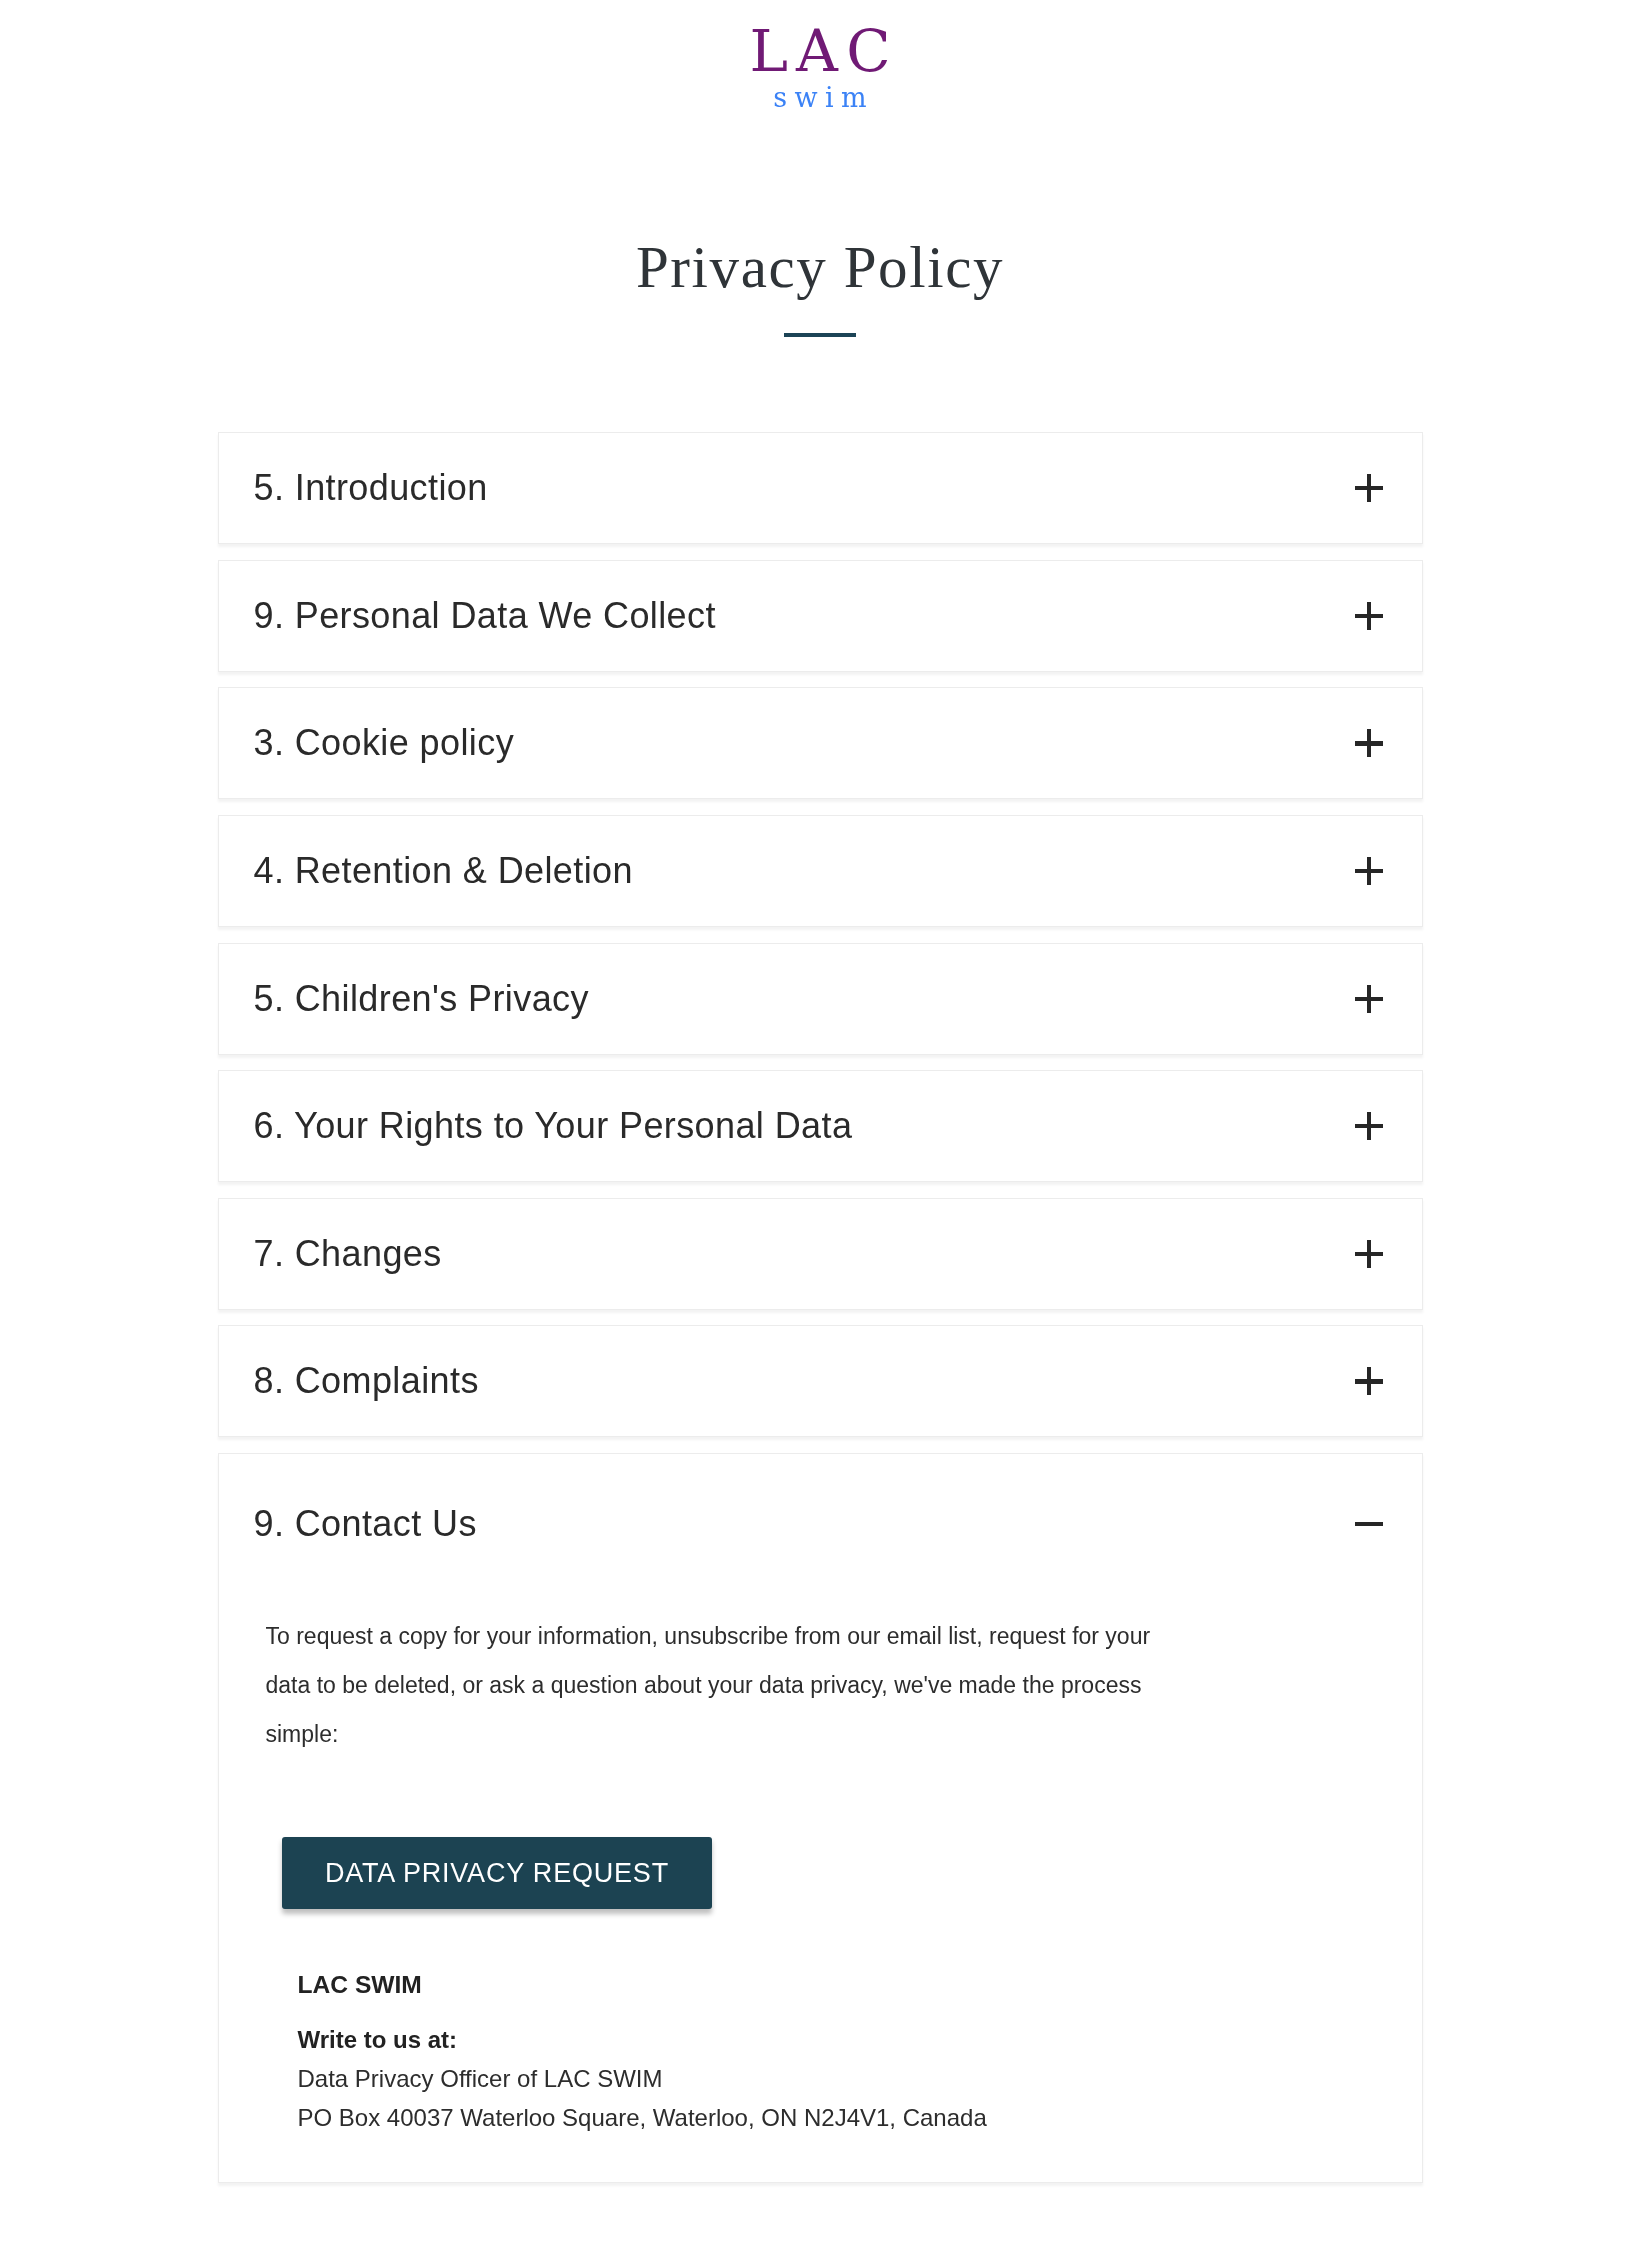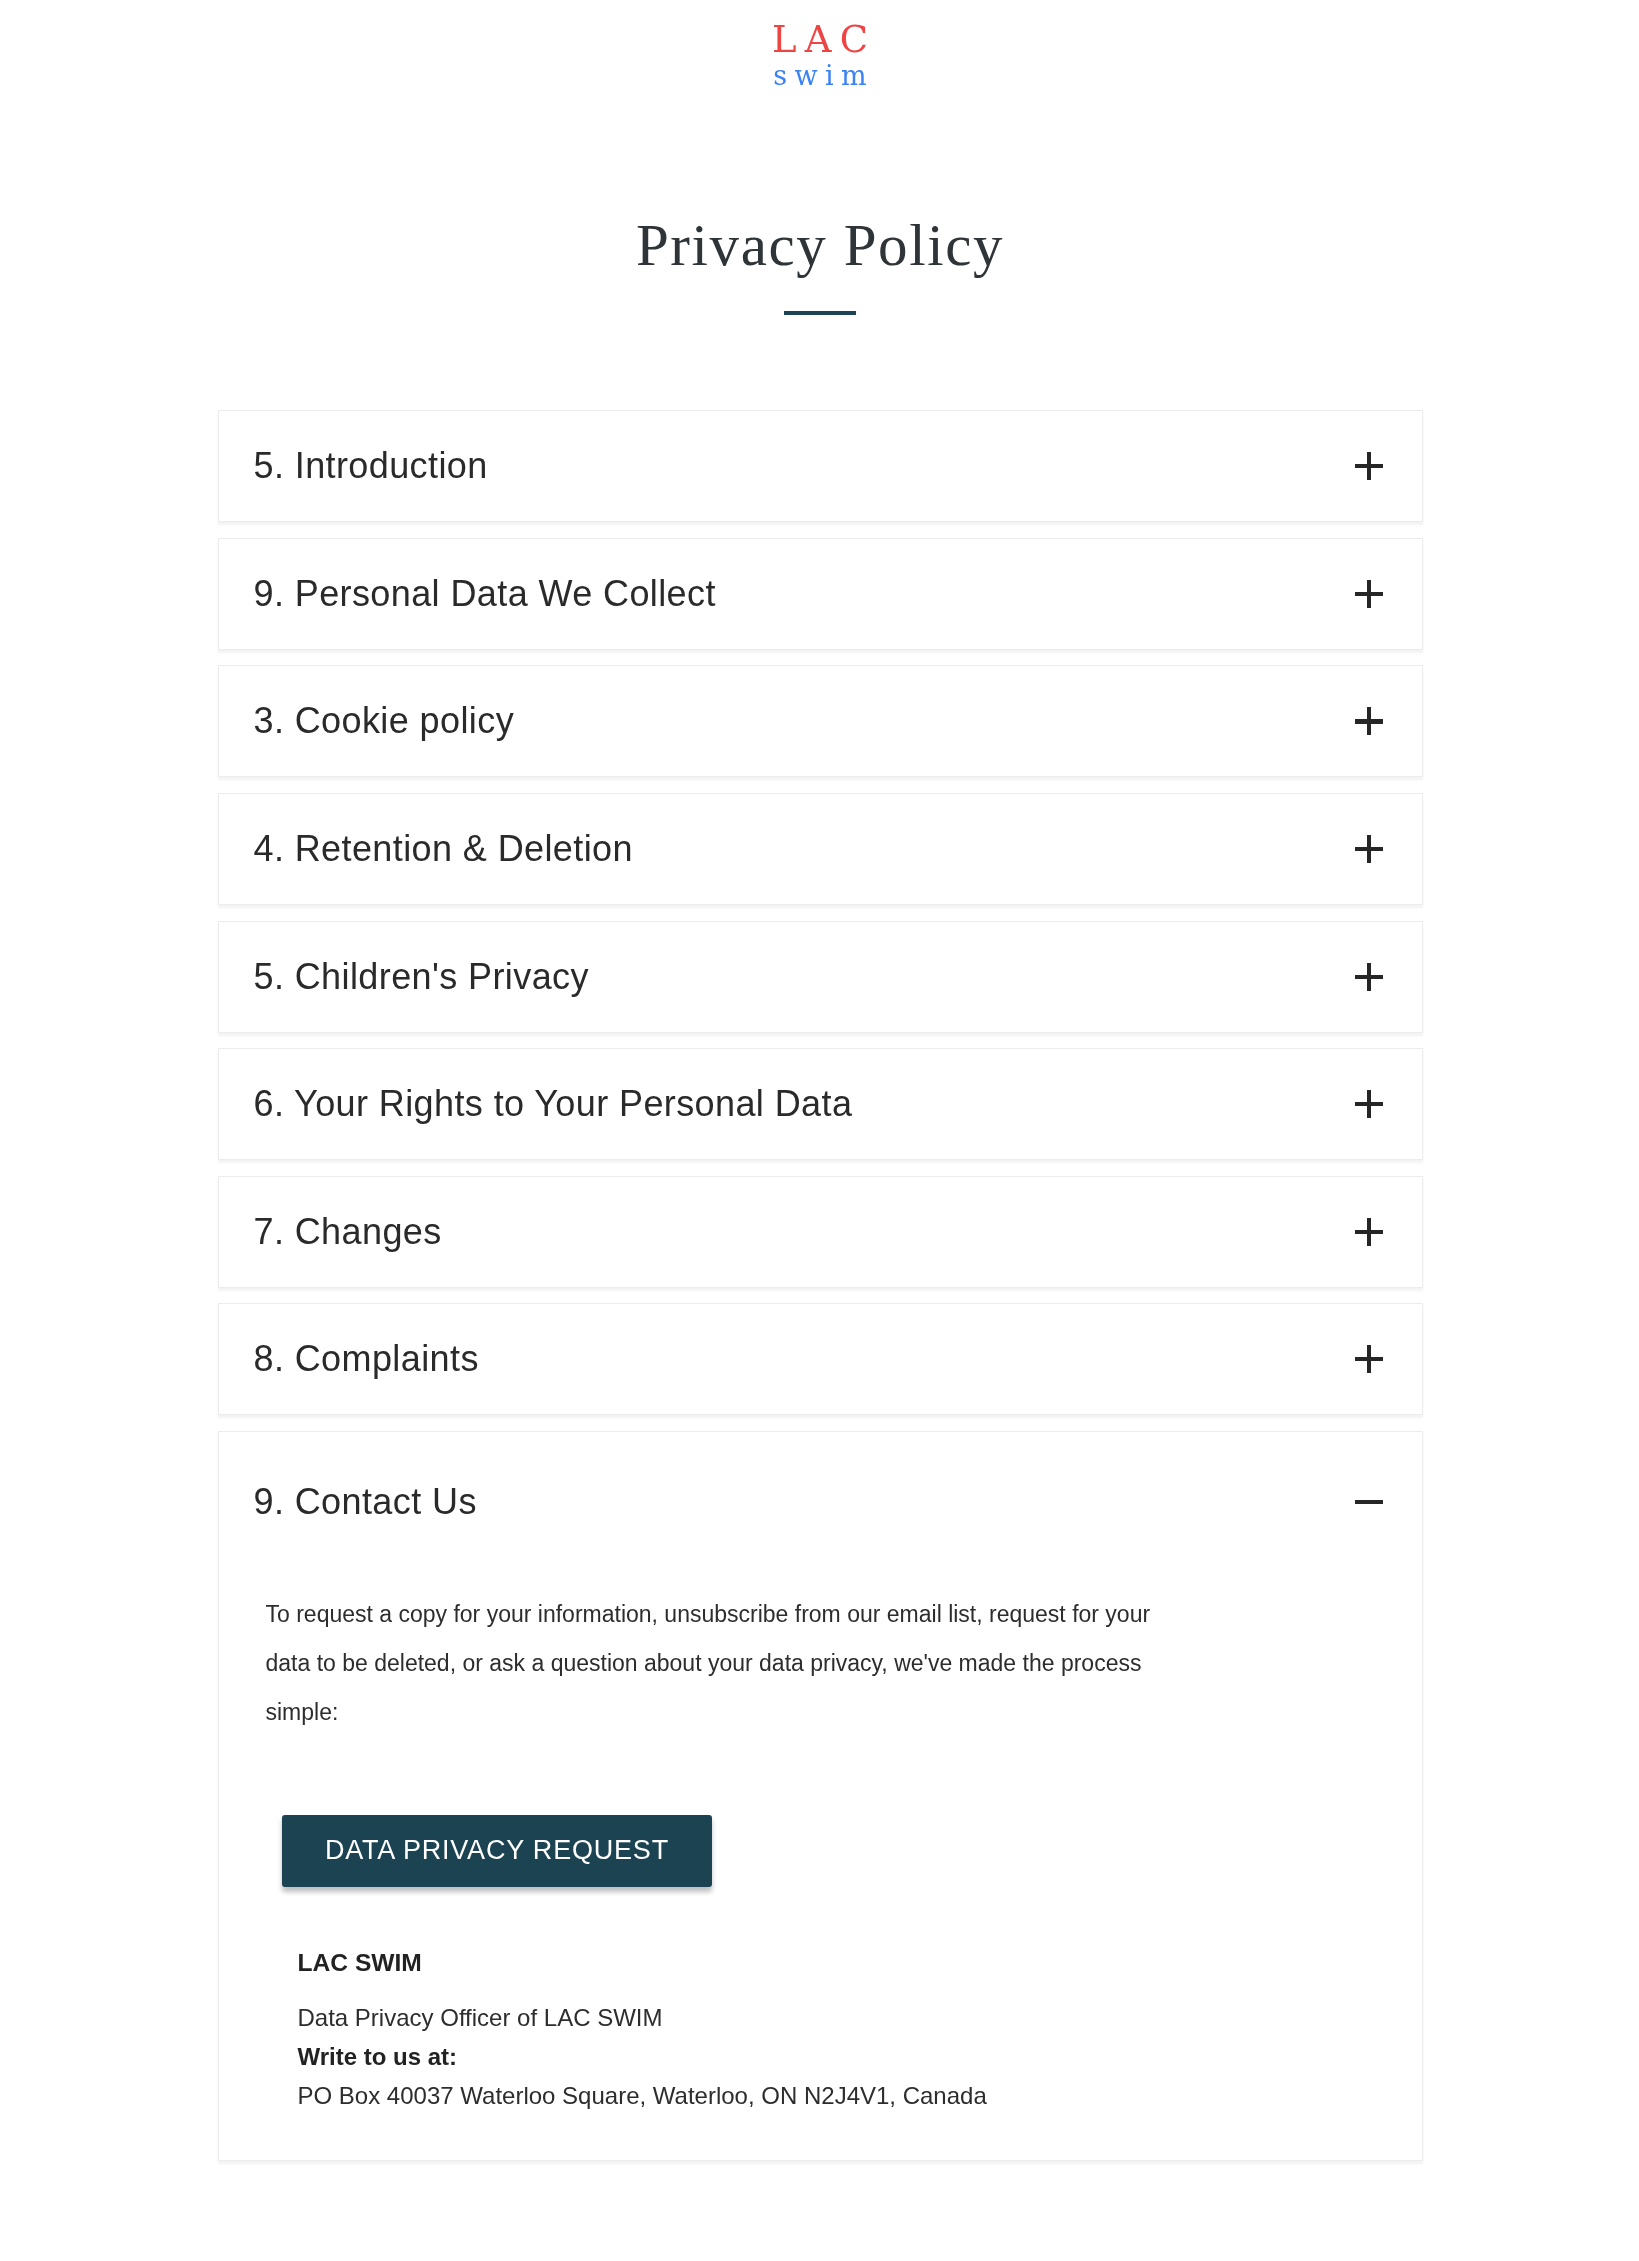--- a/index.html
+++ b/index.html
@@ -9,23 +9,23 @@
     font-family:"Liberation Sans", sans-serif;
     color:#262626;
     overflow:hidden;
   }
 
   
   .site-header { text-align:center; padding-top:21px; }
   .logo { display:inline-block; cursor:pointer; }
   .logo-main {
     font-family:"DejaVu Serif", serif;
-    font-size:37px; line-height:1.05; font-weight:400;
+    font-size:58px; line-height:1.05; font-weight:400;
     letter-spacing:8.2px; text-indent:8.2px;
-    color:#ef4444;
+    color:#701a75;
   }
   .logo-sub {
     font-family:"DejaVu Serif", serif;
     font-size:27px; line-height:1.1;
     letter-spacing:7.4px; text-indent:7.4px;
     color:#3b82f6;
     margin-top:1.6px;
   }
   .page-title {
     margin-top:120px;
@@ -167,21 +167,21 @@
     </div>
     <div class="acc-content">
       <div class="contact-paragraph">
         <div>To request a copy for your information, unsubscribe from our email list, request for your</div>
         <div>data to be deleted, or ask a question about your data privacy, we've made the process</div>
         <div>simple:</div>
       </div>
       <button class="privacy-btn">DATA PRIVACY REQUEST</button>
       <div class="contact-address">
         <div class="addr-company">LAC SWIM</div>
+        <div class="addr-line addr-bold">Write to us at:</div>
         <div class="addr-line">Data Privacy Officer of LAC SWIM</div>
-        <div class="addr-line addr-bold">Write to us at:</div>
         <div class="addr-line">PO Box 40037 Waterloo Square, Waterloo, ON N2J4V1, Canada</div>
       </div>
     </div>
   </section>
 
 </main>
 
 
 </body></html>

